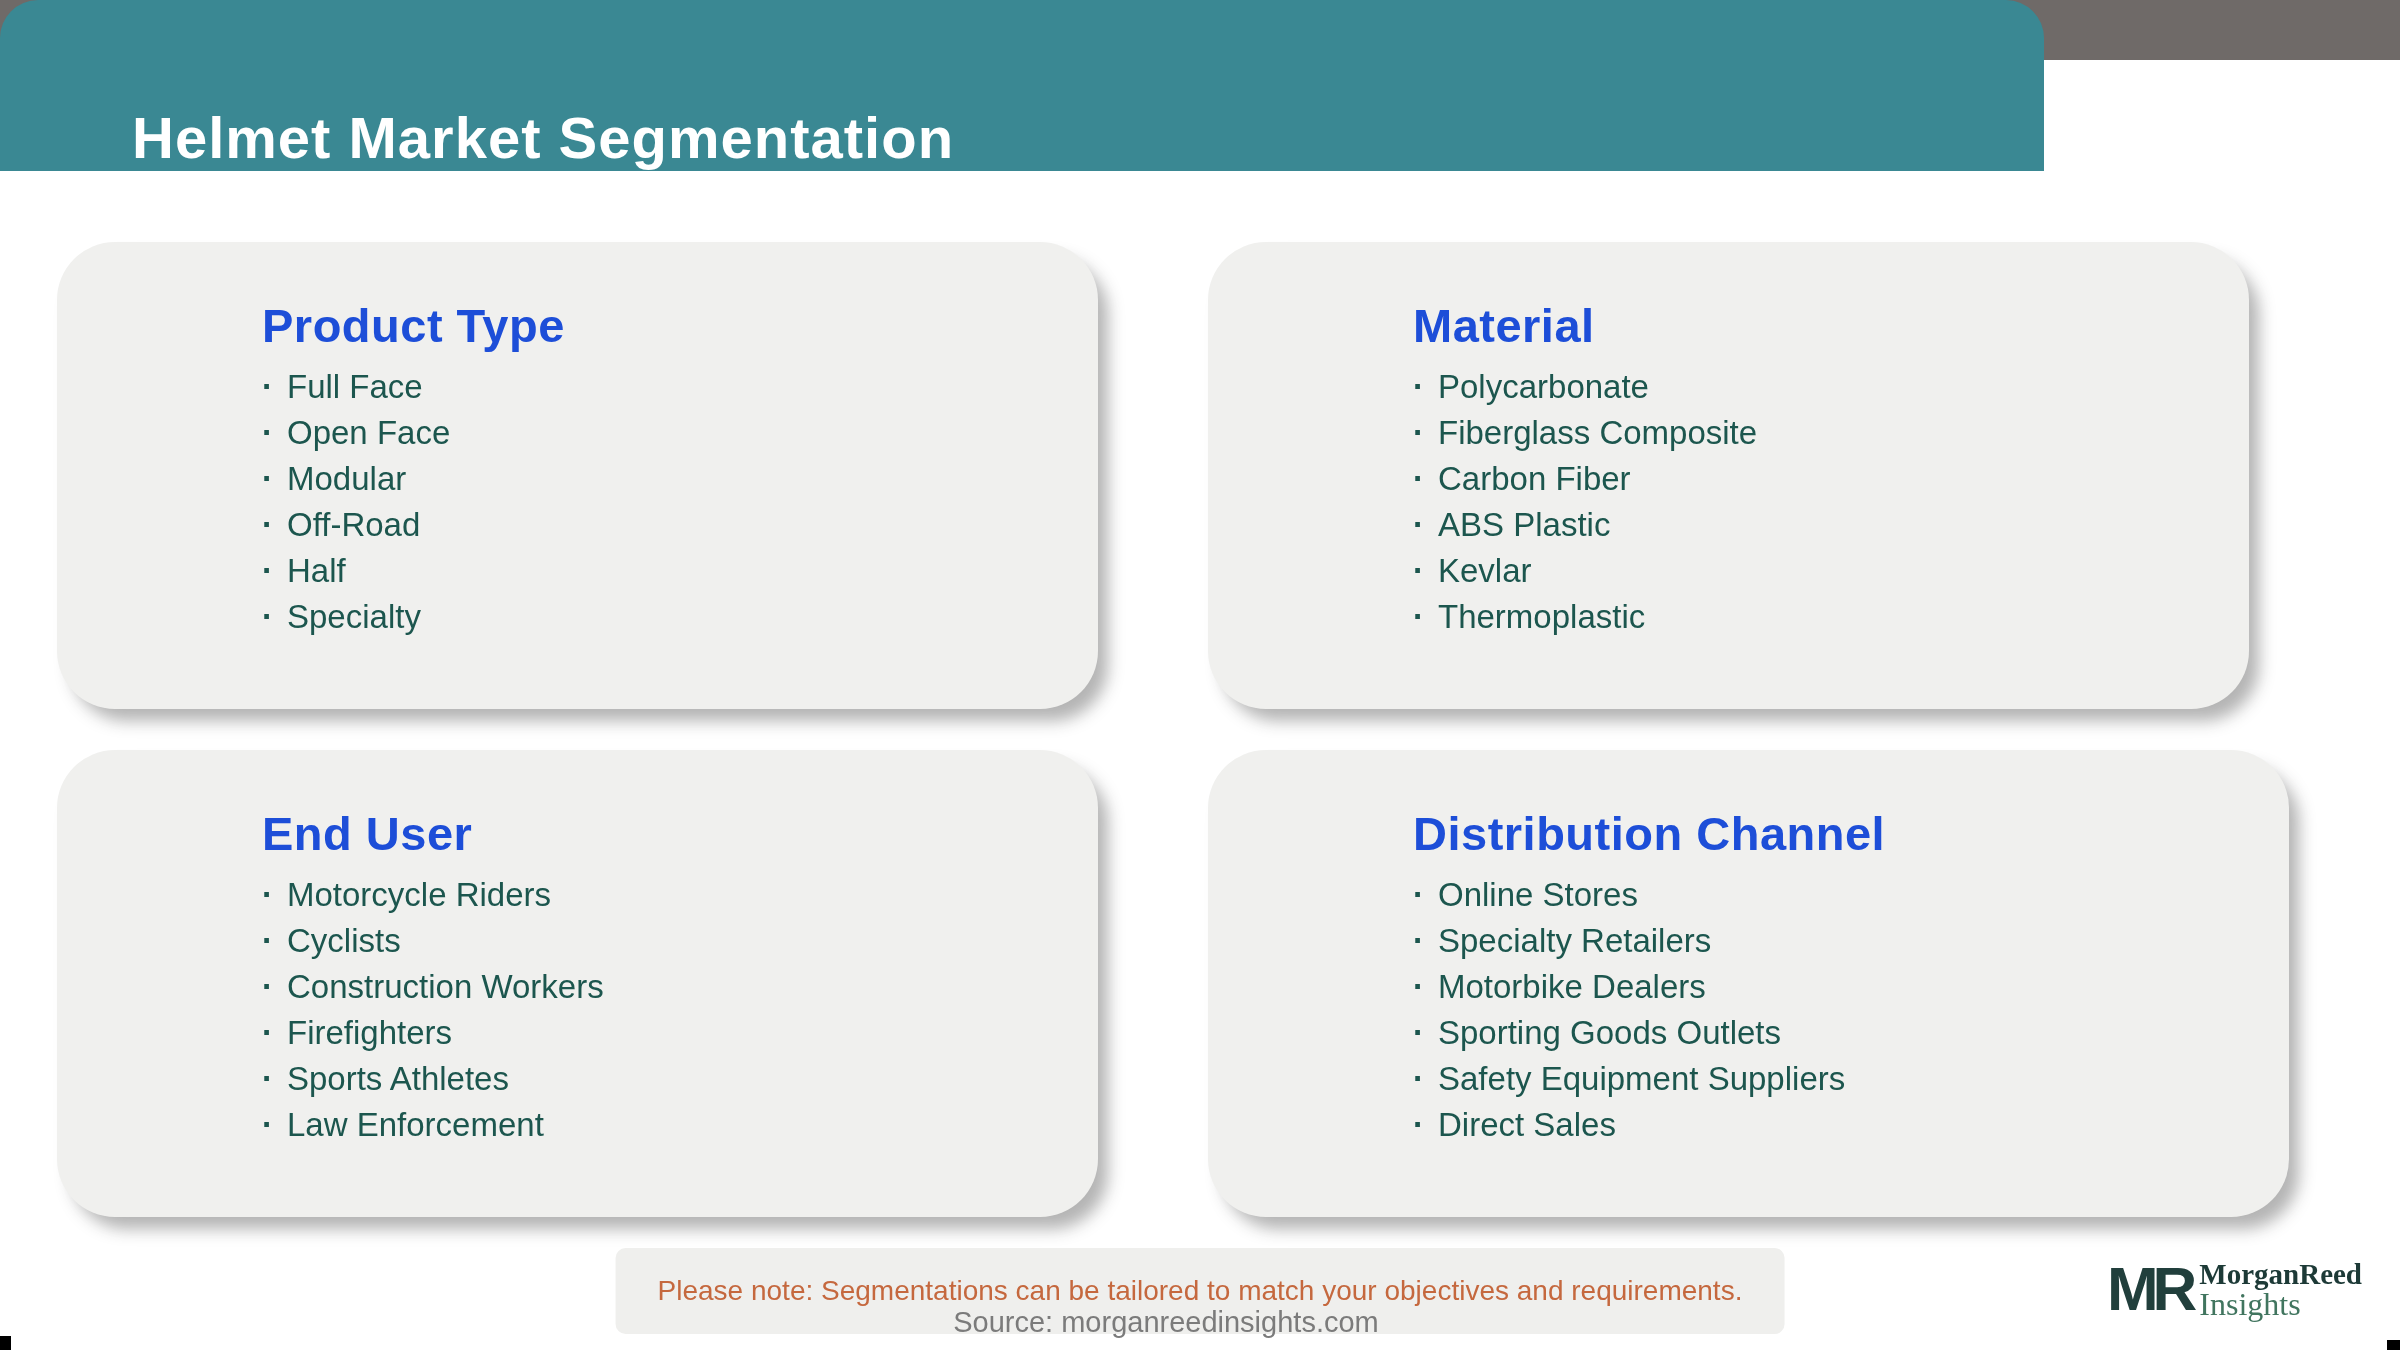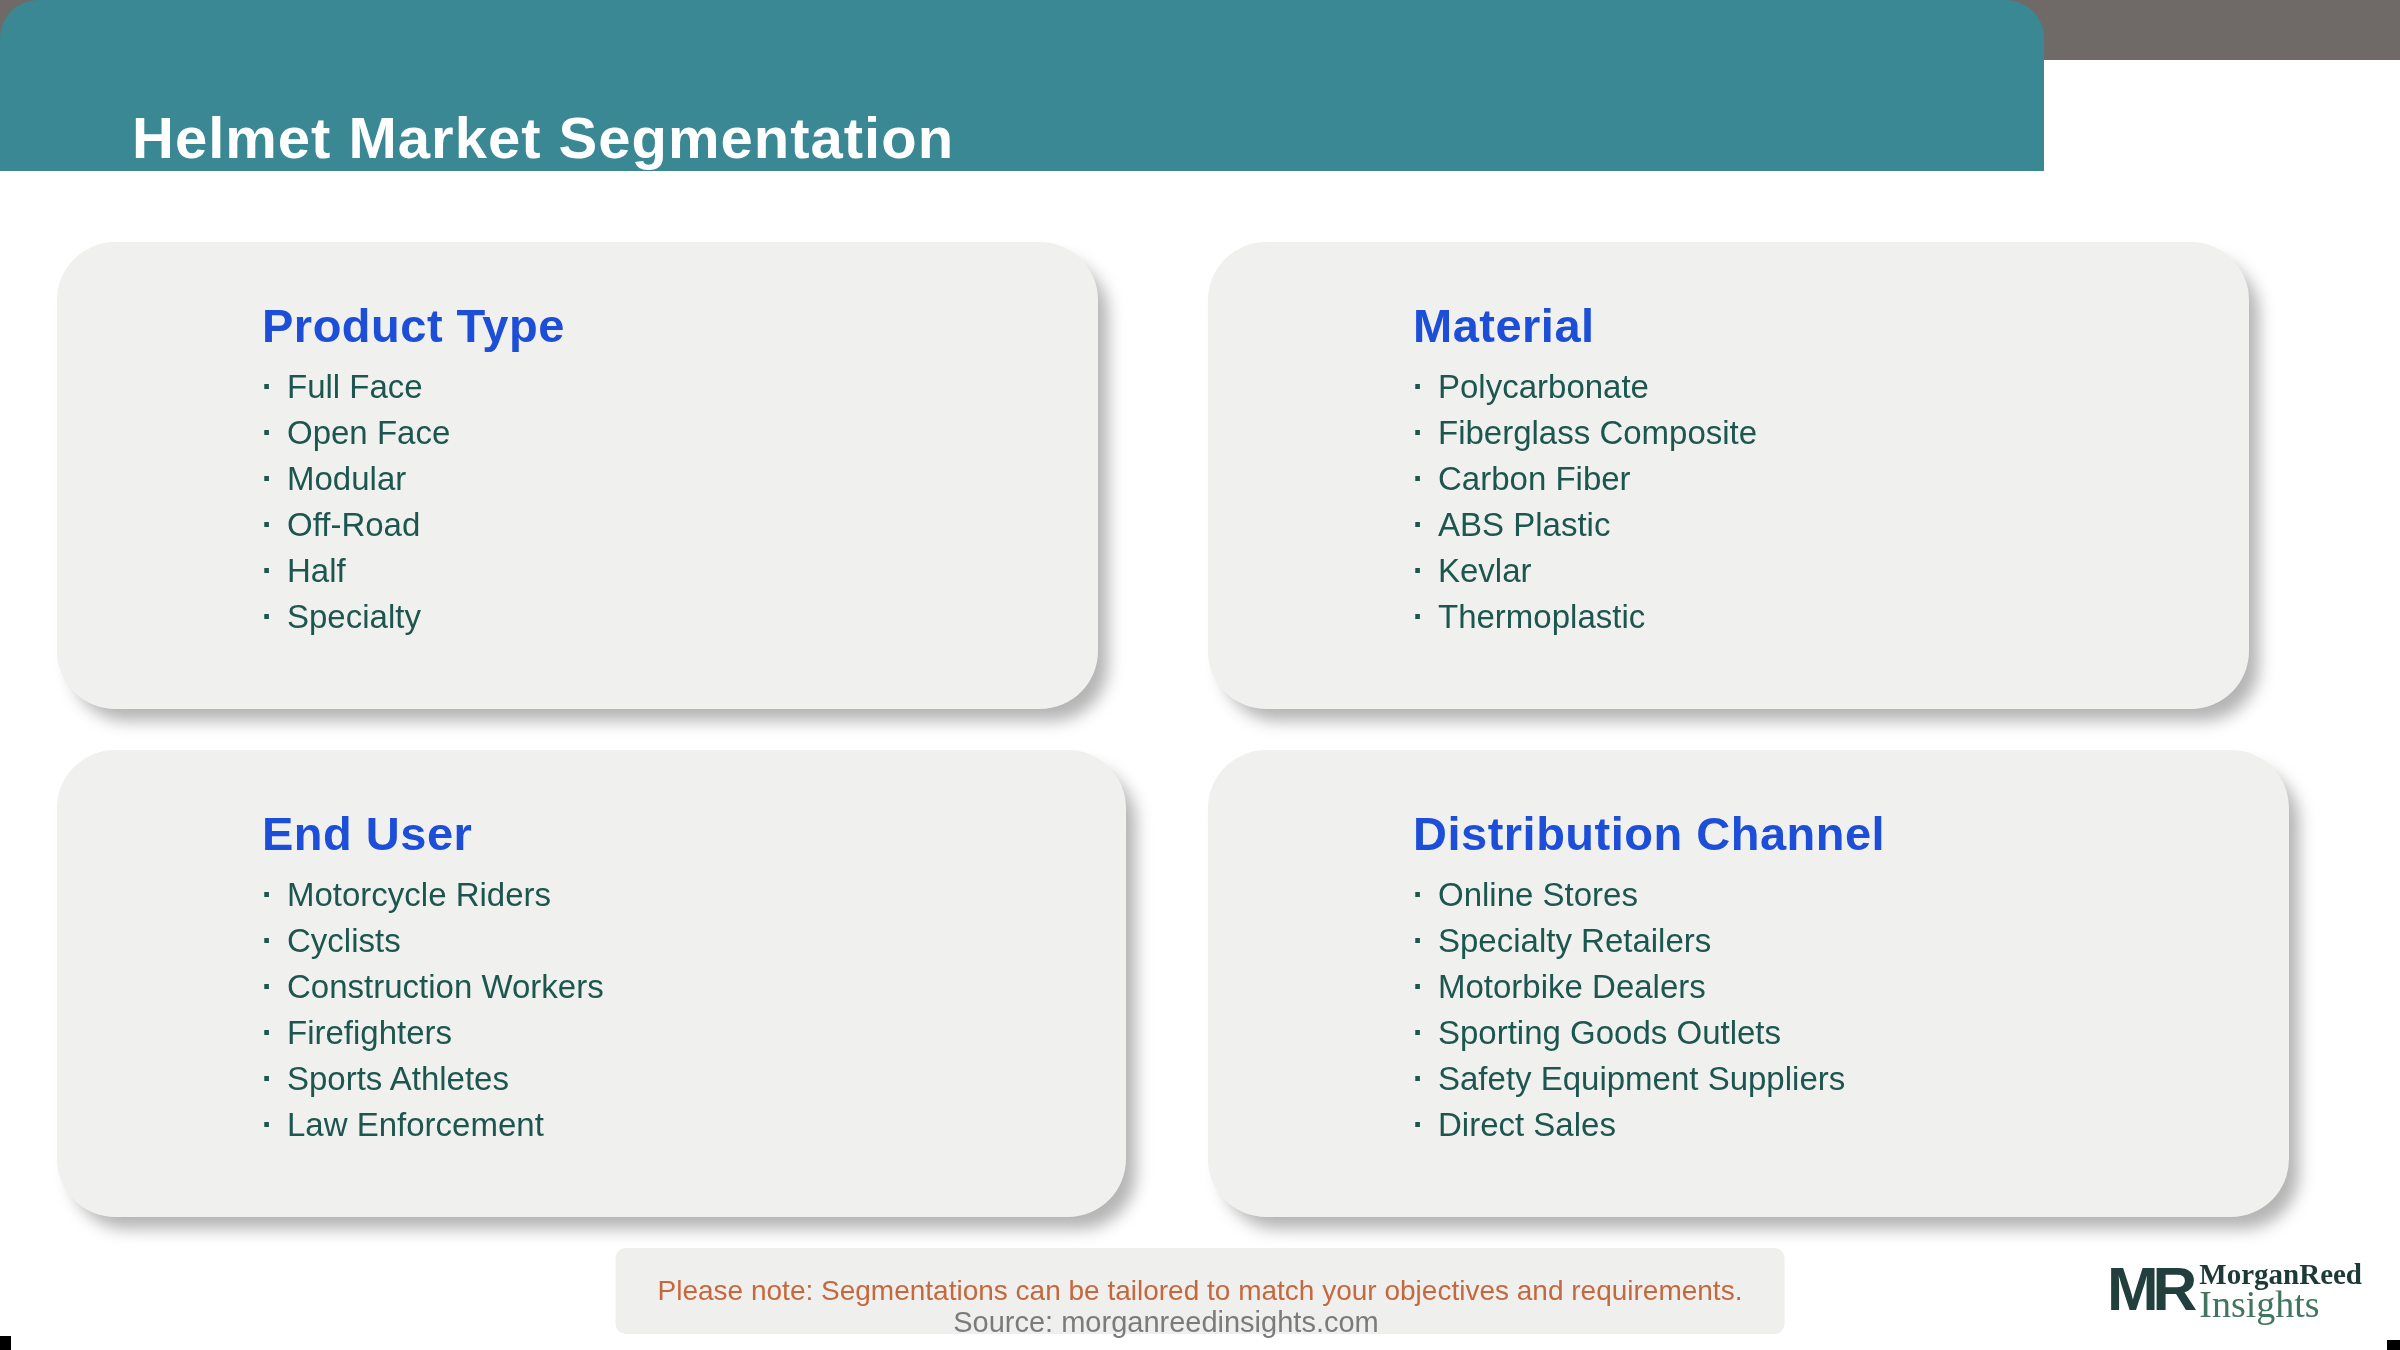--- a/index.html
+++ b/index.html
@@ -23,21 +23,21 @@
     letter-spacing:1px;
   }
   .card{
     position:absolute;width:1041px;height:467px;
     background:#f0f0ee;border-radius:58px;
     box-shadow:12px 14px 16px -2px rgba(40,40,40,0.35);
     z-index:1;
   }
   .card.pos-0{left:57px; top:242px;}
   .card.pos-1{left:1208px;top:242px;}
-  .card.pos-2{left:57px; top:750px;padding-left:28px;}
+  .card.pos-2{left:57px; top:750px;}
   .card.pos-3{left:1208px;top:750px;padding-left:40px;}
   .card h2{
     margin:0;position:absolute;left:205px;top:56px;
     font-size:47px;font-weight:800;color:#1d4ed8;letter-spacing:0.5px;
   }
   .card ul{
     list-style:none;margin:0;padding:0;
     position:absolute;left:205px;top:122px;right:40px;
   }
   .card li{
@@ -66,21 +66,21 @@
     font-size:62px;font-weight:900;color:#213f3c;letter-spacing:-6px;
     line-height:62px;margin-right:8px;font-family:"Liberation Sans",sans-serif;
   }
   .logo .wordmark{display:flex;flex-direction:column;justify-content:center;}
   .logo .name-bold{
     font-family:"Liberation Serif",serif;font-weight:700;
     font-size:29px;line-height:30px;color:#1d3a37;
   }
   .logo .name-light{
     font-family:"Liberation Serif",serif;font-weight:400;
-    font-size:38px;line-height:30px;color:#41755f;
+    font-size:32px;line-height:30px;color:#41755f;
   }
   .corner-mark{position:absolute;background:#000;z-index:2;}
   .corner-mark.left {left:0;  bottom:0;width:11px;height:14px;}
   .corner-mark.right{right:0; bottom:0;width:13px;height:10px;}
 </style>
 </head>
 <body>
 
 <div class="corner-underlay"></div>
 

